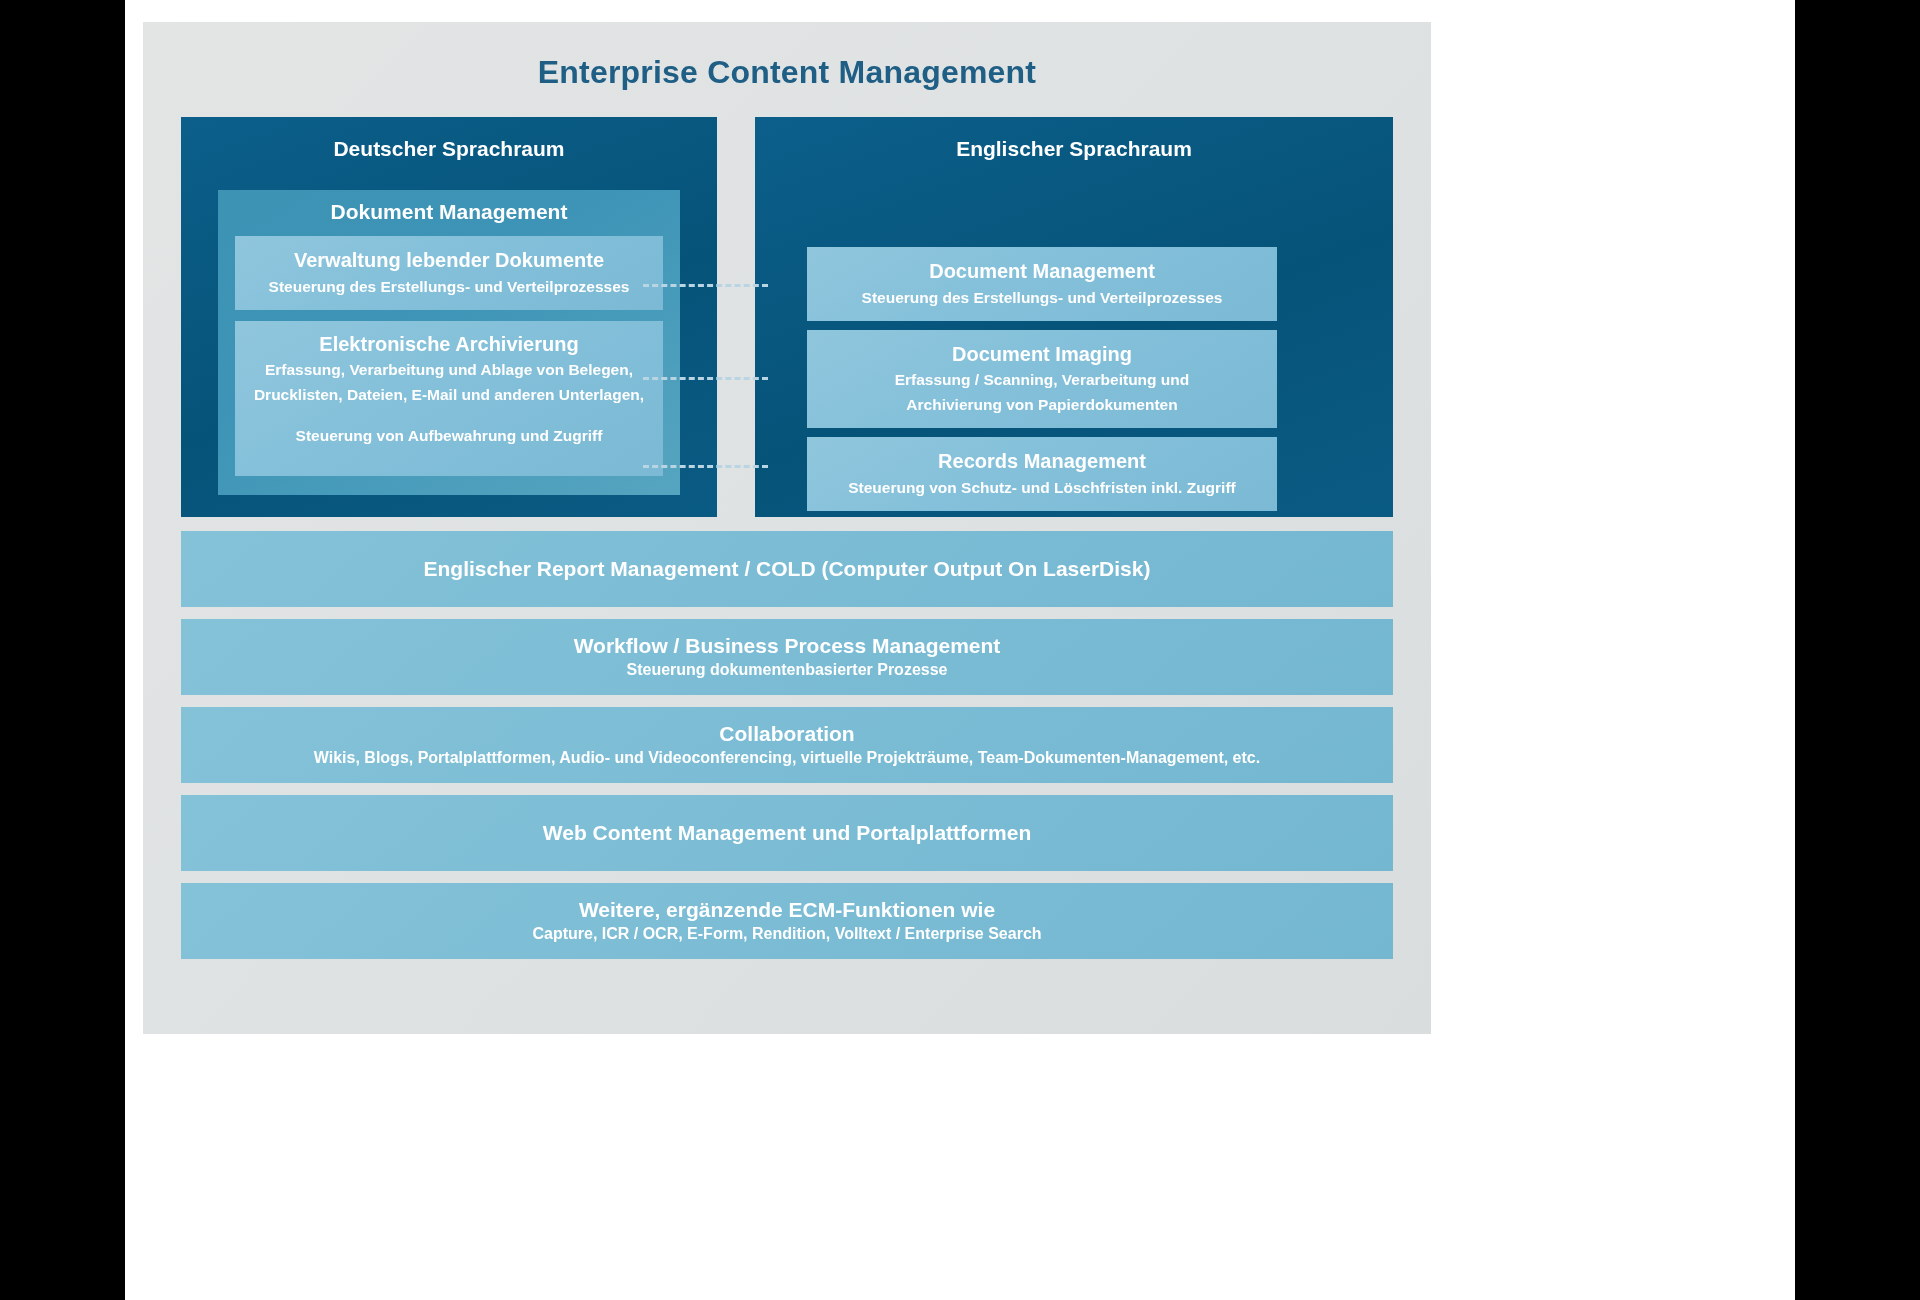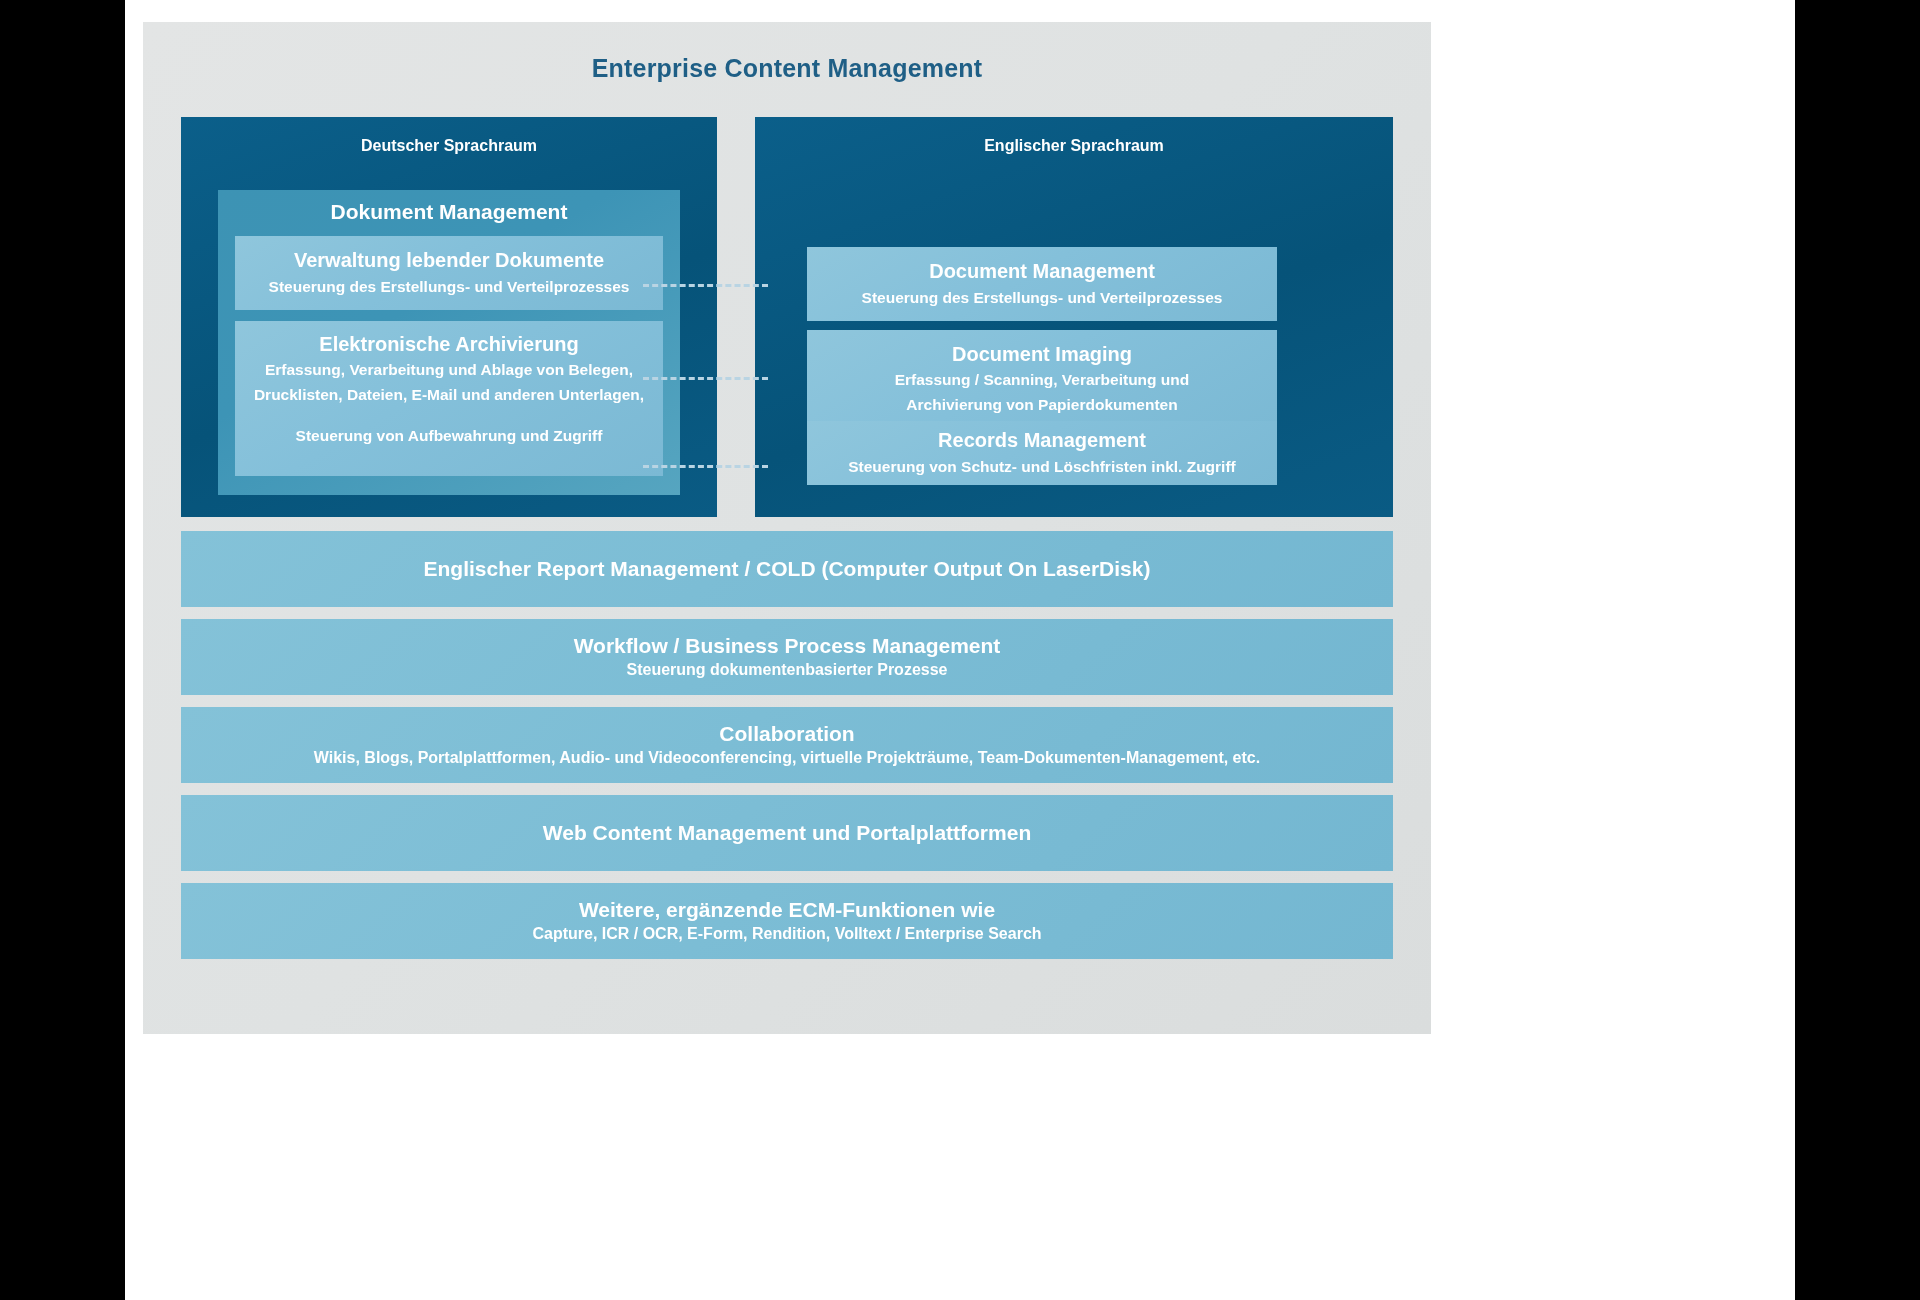--- a/index.html
+++ b/index.html
@@ -39,21 +39,21 @@
     height: 1012px;
     background: linear-gradient(135deg, #e3e5e5 0%, #dfe2e2 50%, #dadddd 100%);
   }
 
   #diagram-title {
     position: absolute;
     left: 0;
     top: 32px;
     width: 100%;
     text-align: center;
-    font-size: 25px;
+    font-size: 32px;
     font-weight: bold;
     color: #1f5f86;
     letter-spacing: 0.2px;
   }
 
   
   .lang-panel {
     position: absolute;
     top: 95px;
     height: 400px;
@@ -61,21 +61,21 @@
   }
   #panel-de { left: 38px;  width: 536px; }
   #panel-en { left: 612px; width: 638px; }
 
   .lang-panel-title {
     position: absolute;
     left: 0;
     top: 20px;
     width: 100%;
     text-align: center;
-    font-size: 16px;
+    font-size: 21px;
     font-weight: bold;
     color: #ffffff;
   }
 
   
   #dm-group {
     position: absolute;
     left: 37px;
     top: 73px;
     width: 462px;
@@ -120,21 +120,21 @@
   .leafbox .bs.spaced { margin-top: 16px; }
 
   
   #de-leaf-0 { left: 17px;  top: 46px;  width: 428px; height: 74px; }
   #de-leaf-1 { left: 17px;  top: 131px; width: 428px; height: 155px;
                justify-content: flex-start; padding-top: 12px; }
 
   
   #en-leaf-0 { left: 52px;  top: 130px; width: 470px; height: 74px; }
   #en-leaf-1 { left: 52px;  top: 213px; width: 470px; height: 98px; }
-  #en-leaf-2 { left: 52px;  top: 304px; width: 470px; height: 64px; }
+  #en-leaf-2 { left: 52px;  top: 320px; width: 470px; height: 74px; }
 
   
   .connector {
     position: absolute;
     height: 0;
     border-top: 3px dashed #b9d4e3;
     left: 500px;
     width: 125px;
   }
   #conn-0 { top: 262px; }

